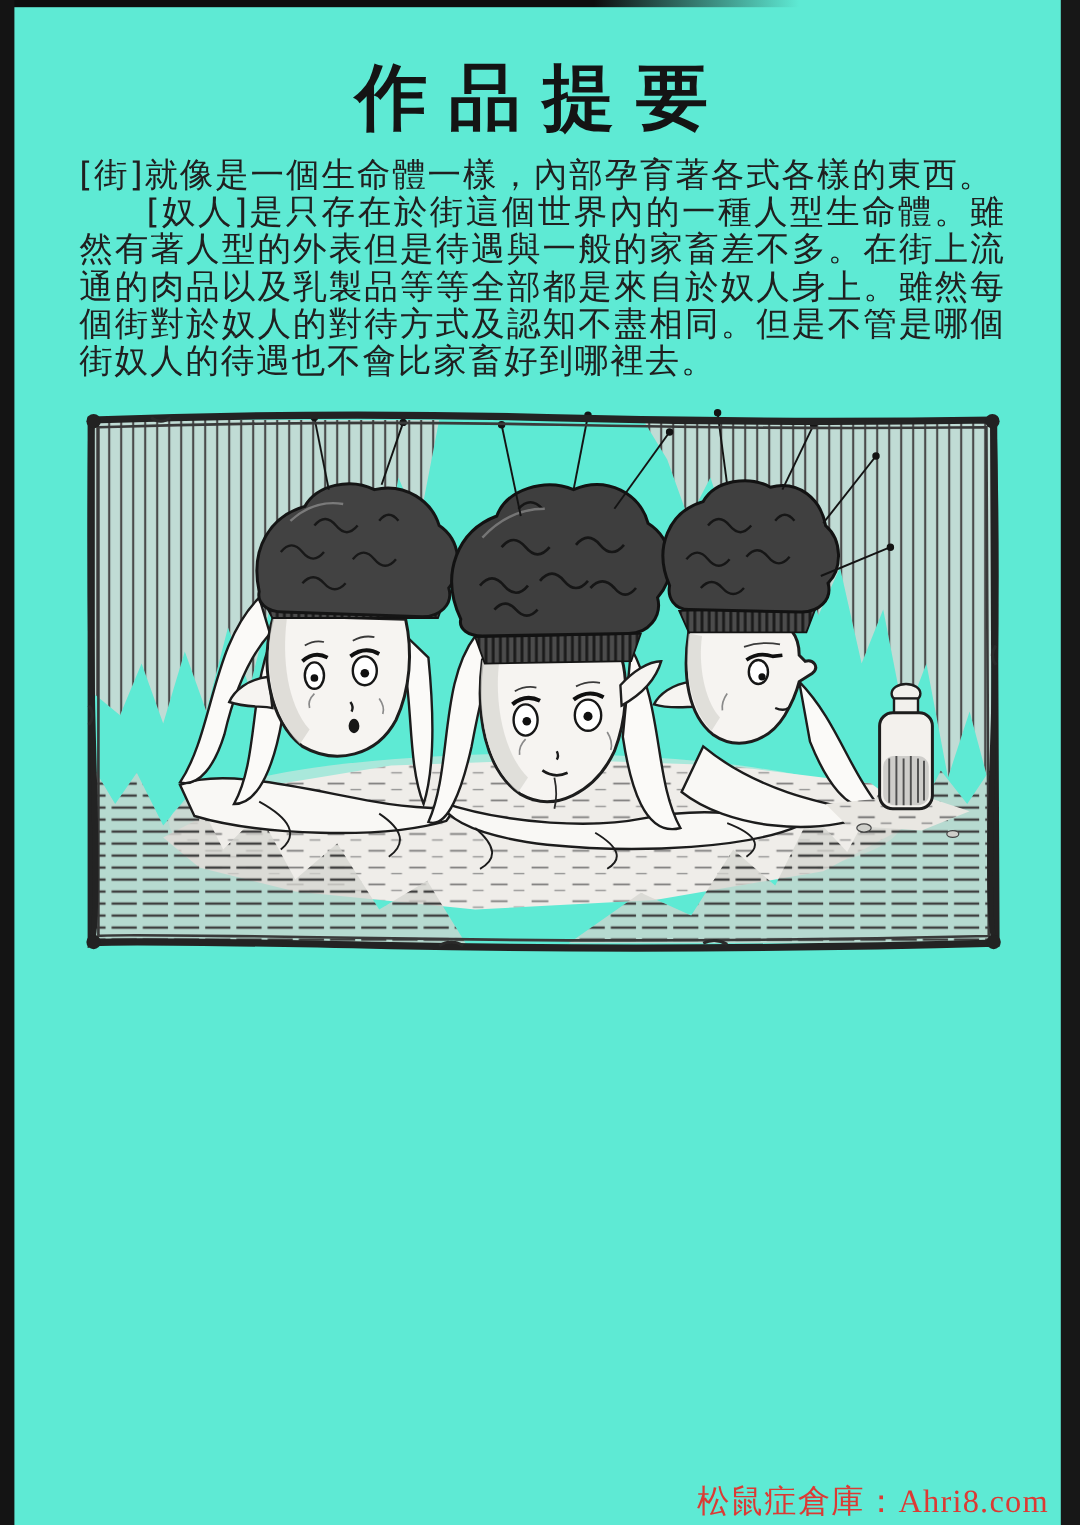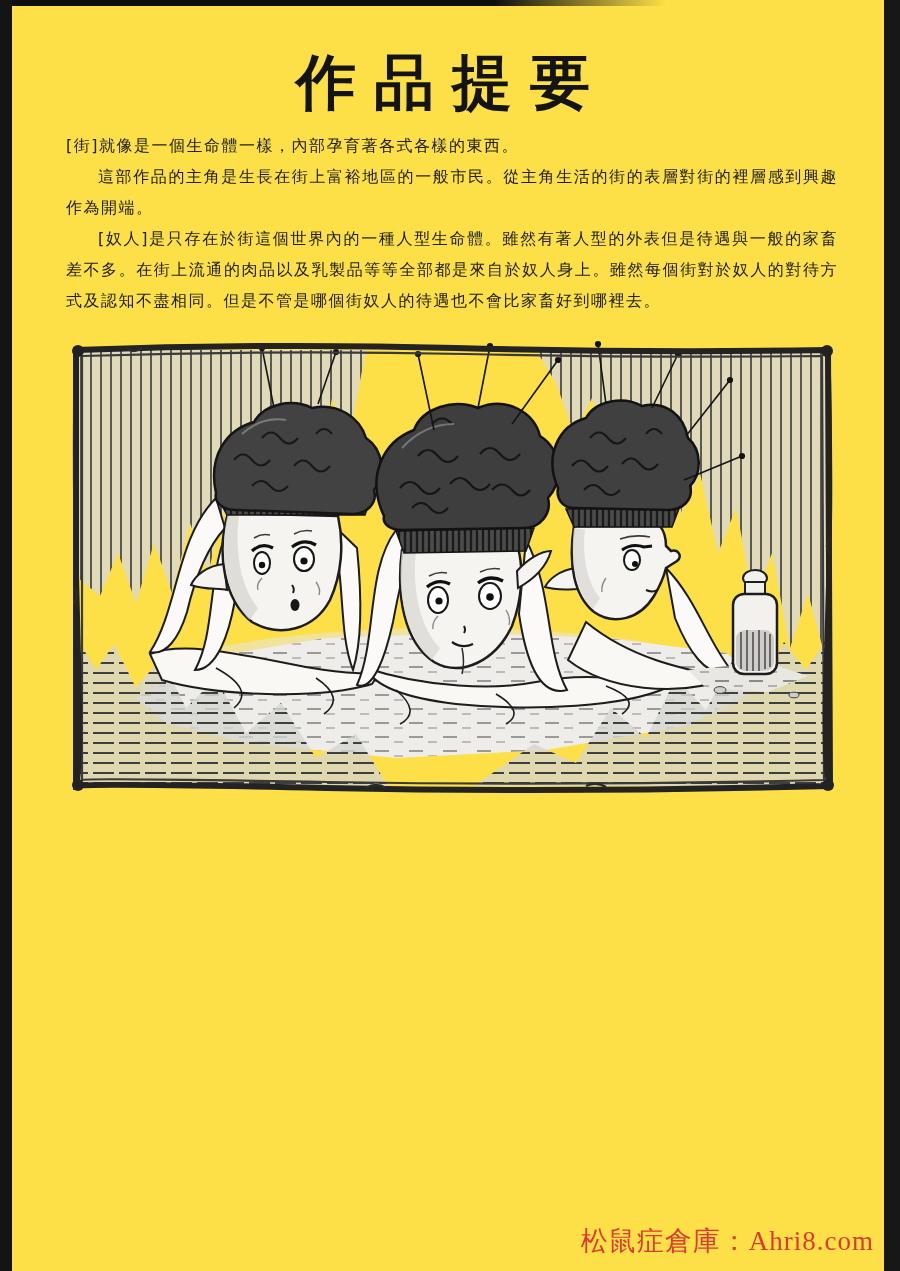--- a/index.html
+++ b/index.html
@@ -1,49 +1,48 @@
 <!DOCTYPE html>
 <html><head>
 <meta charset="utf-8">
 <style>
   html,body{margin:0;padding:0;background:#2b2b2b;}
-  .screen{position:relative;width:900px;height:1271px;background:#fde047;overflow:hidden;
+  .screen{position:relative;width:900px;height:1271px;background:#5eead4;overflow:hidden;
           font-family:"DejaVu Sans","Liberation Sans",sans-serif;color:#1d1d1d;}
   
   .edge-left{position:absolute;left:0;top:0;width:12px;height:1271px;background:#141414;}
   .edge-right{position:absolute;right:0;top:0;width:16px;height:1271px;background:#171717;}
   .edge-top{position:absolute;left:0;top:0;width:100%;height:6px;
             background:linear-gradient(to right,#0e0e0e 0%,#0e0e0e 55%,rgba(14,14,14,0) 74%);}
   
   .content{position:absolute;left:66px;top:34px;width:772px;}
   h1.title{margin:0;height:96px;line-height:96px;text-align:center;font-size:60px;font-weight:bold;
            letter-spacing:18px;color:#141414;}
-  p.body{margin:0;font-size:16px;line-height:31px;letter-spacing:1.5px;text-align:justify;
+  p.body{margin:0;font-size:28px;line-height:31px;letter-spacing:1.5px;text-align:justify;
          color:#202020;word-break:break-all;}
   p.indent{text-indent:2em;}
   .mt-p1{margin-top:14px;} .mt-p2{margin-top:24px;} .mt-p3{margin-top:10px;}
   .mt-p4{margin-top:72px;} .mt-p5{margin-top:14px;}
   figure.illo{margin:22px 0 0 0;width:772px;height:460px;}
   figure.illo svg{display:block;width:772px;height:460px;}
-  .watermark{position:absolute;right:26px;bottom:12px;font-family:"Liberation Serif","DejaVu Serif",serif;
+  .watermark{position:absolute;right:26px;bottom:2px;font-family:"Liberation Serif","DejaVu Serif",serif;
              font-size:27px;color:#dc3a34;letter-spacing:1px;white-space:nowrap;}
 </style>
 </head>
 <body>
 
 <div class="screen">
   <div class="edge-top"></div>
   <div class="edge-left"></div>
   <div class="edge-right"></div>
 
   <div class="content">
     <h1 class="title">作品提要</h1>
 
     <p class="body mt-p1">[街]就像是一個生命體一樣，內部孕育著各式各樣的東西。</p>
-    <p class="body indent mt-p2">這部作品的主角是生長在街上富裕地區的一般市民。從主角生活的街的表層對街的裡層感到興趣作為開端。</p>
     <p class="body indent mt-p3">[奴人]是只存在於街這個世界內的一種人型生命體。雖然有著人型的外表但是待遇與一般的家畜差不多。在街上流通的肉品以及乳製品等等全部都是來自於奴人身上。雖然每個街對於奴人的對待方式及認知不盡相同。但是不管是哪個街奴人的待遇也不會比家畜好到哪裡去。</p>
 
     <figure class="illo">
       <svg viewBox="0 0 772 460" role="img" aria-label="Framed hand-drawn ink illustration: three severed elf-girl heads with opened skulls exposing brains pierced by long pins, long hair pooling on the ground, and a small milk bottle at the right.">
         <defs>
           <pattern id="pv" width="10" height="14" patternUnits="userSpaceOnUse">
             <line x1="5" y1="0" x2="5" y2="14" stroke="#4a4a4a" stroke-width="1.8"></line>
           </pattern>
           <pattern id="ph" width="26" height="10" patternUnits="userSpaceOnUse">
             <line x1="1" y1="5" x2="22" y2="5" stroke="#3f3f3f" stroke-width="2"></line>

